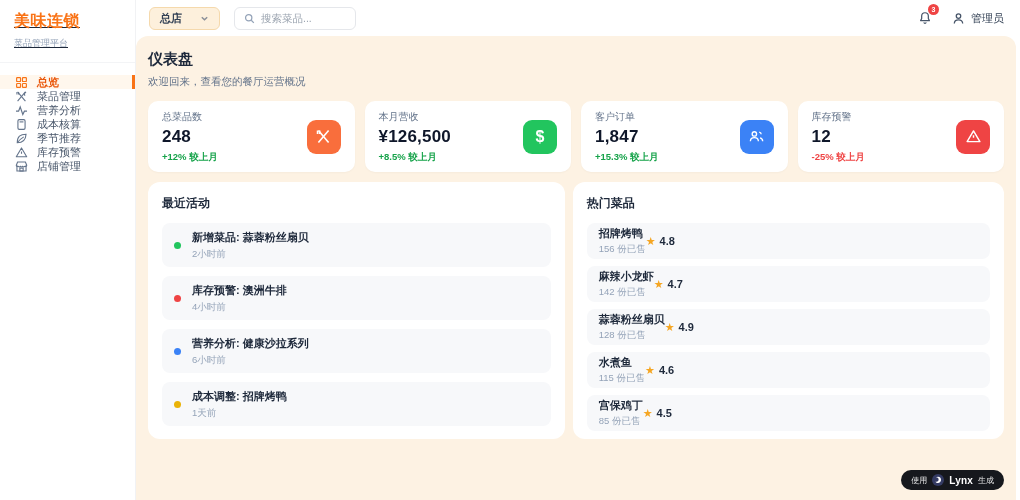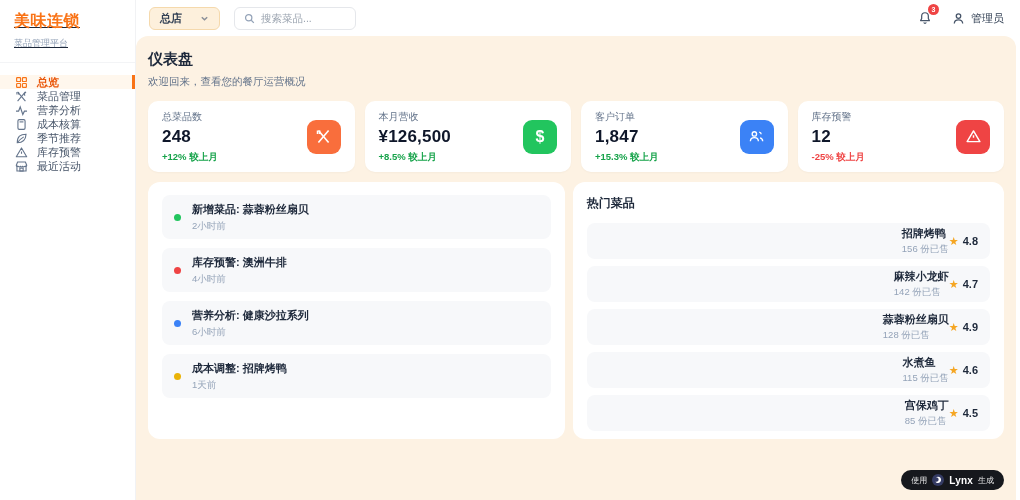--- a/index.html
+++ b/index.html
@@ -52,21 +52,21 @@
 
   .panels-row { display: grid; grid-template-columns: 1fr 1.035fr; gap: 8px; margin: 10px 12px 0; }
   .panel { background: #fff; border-radius: 12px; padding: 13px 14px; height: 257px; overflow: hidden; }
   .panel-title { font-size: 12px; font-weight: 700; color: #1e293b; margin-bottom: 11px; }
 
   .activity-item { display: flex; align-items: center; gap: 11px; background: #f7f8fa; border-radius: 8px; padding: 8px 12px; height: 44px; margin-bottom: 9px; }
   .dot { width: 7px; height: 7px; border-radius: 50%; flex-shrink: 0; }
   .activity-text { font-size: 11px; font-weight: 700; color: #1e293b; }
   .activity-time { font-size: 9.5px; color: #94a3b8; margin-top: 3px; }
 
-  .dish-item { display: flex; align-items: center; justify-content: flex-end; background: #f7f8fa; border-radius: 8px; padding: 6px 12px; height: 36px; margin-bottom: 7px; }
+  .dish-item { display: flex; align-items: center; justify-content: flex-start; background: #f7f8fa; border-radius: 8px; padding: 6px 12px; height: 36px; margin-bottom: 7px; }
   .dish-name { font-size: 11px; font-weight: 700; color: #1e293b; }
   .dish-sold { font-size: 9.5px; color: #94a3b8; margin-top: 2px; }
   .dish-rating { display: flex; align-items: center; gap: 4px; }
   .star { color: #f5a623; font-size: 11px; line-height: 1; }
   .rating-value { font-size: 11px; font-weight: 700; color: #1e293b; }
 
   .footer-badge { position: absolute; right: 12px; bottom: 10px; display: inline-flex; align-items: center; gap: 5px; background: #16181d; border-radius: 999px; padding: 4px 10px; color: #fff; cursor: pointer; }
   .footer-badge .small { font-size: 8px; opacity: .9; }
   .footer-badge .brand-name { font-size: 10px; font-weight: 700; letter-spacing: .2px; }
   .lynx-logo { width: 12px; height: 12px; border-radius: 50%; background: #343b63; display: flex; align-items: center; justify-content: center; }
@@ -146,21 +146,21 @@
         <span class="nav-label">库存预警</span>
       </div>
       <div class="nav-item">
         <span class="nav-icon">
           <svg viewBox="0 0 20 20" fill="none" stroke="currentColor" stroke-width="1.7">
               <path d="M3 8 L3 17 L17 17 L17 8"></path>
               <path d="M2 8 L4 3 L16 3 L18 8 C18 9.5 16.5 10.5 15 9.8 C14 10.6 12.5 10.6 11.7 9.8 C10.8 10.6 9.2 10.6 8.3 9.8 C7.5 10.6 6 10.6 5 9.8 C3.5 10.5 2 9.5 2 8 Z"></path>
               <rect x="7.5" y="12.5" width="5" height="4.5"></rect>
             </svg>
         </span>
-        <span class="nav-label">最近活动</span>
+        <span class="nav-label">店铺管理</span>
       </div>
     </nav>
   </aside>
 
   <div class="main">
 
     <header class="topbar">
       <div class="store-select">
         <span>总店</span>
         <svg viewBox="0 0 10 10" fill="none" stroke="currentColor" stroke-width="1.6">
@@ -251,20 +251,21 @@
                 <line x1="10" y1="8.5" x2="10" y2="11.5"></line>
                 <line x1="10" y1="13.7" x2="10" y2="13.71"></line>
               </svg>
           </div>
         </div>
       </div>
 
       <div class="panels-row">
 
         <div class="panel">
+          <div class="panel-title">最近活动</div>
 
           <div class="activity-item">
             <span class="dot" style="background-color: rgb(34, 197, 94);"></span>
             <div>
               <div class="activity-text">新增菜品: 蒜蓉粉丝扇贝</div>
               <div class="activity-time">2小时前</div>
             </div>
           </div>
           <div class="activity-item">
             <span class="dot" style="background-color: rgb(239, 68, 68);"></span>

